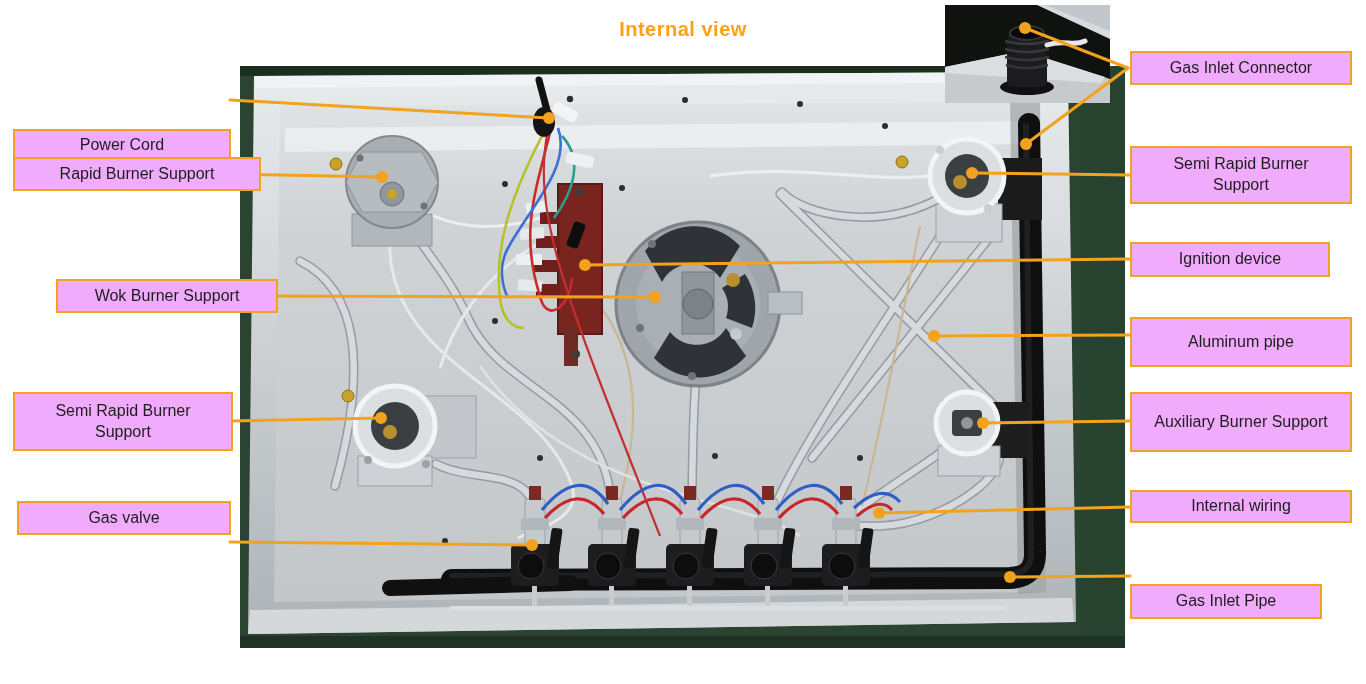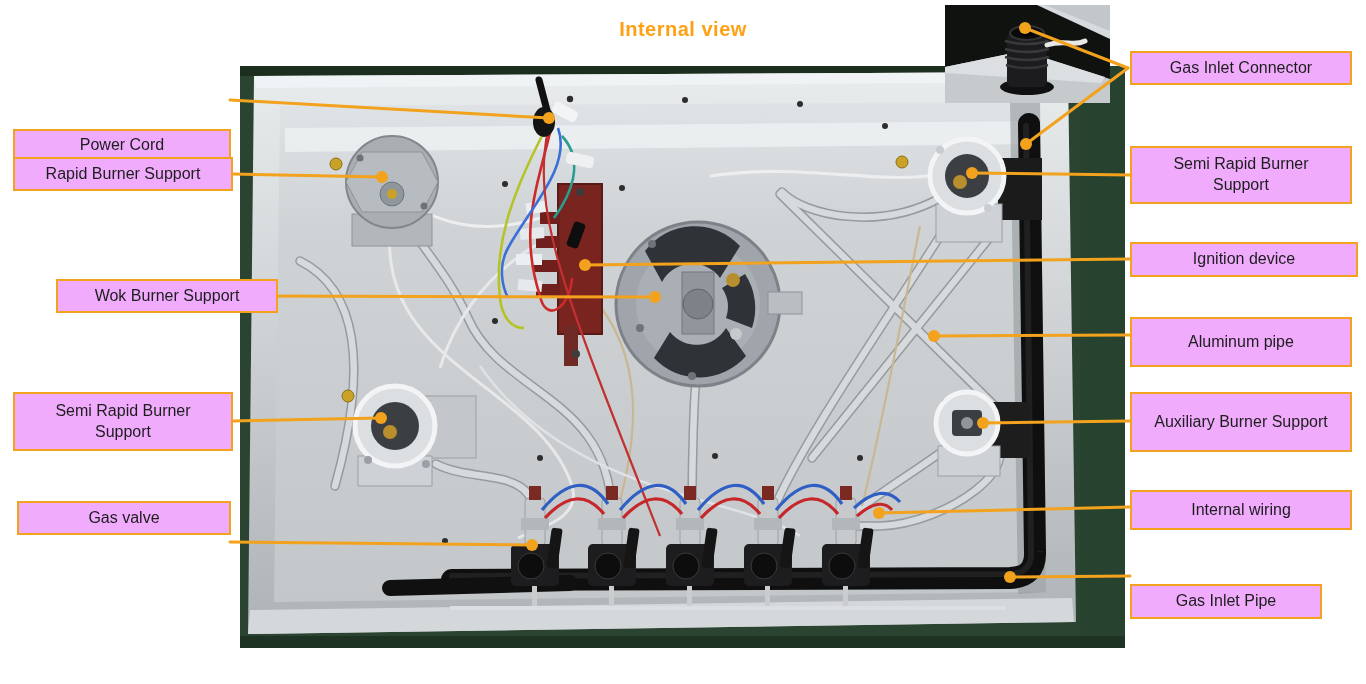--- a/index.html
+++ b/index.html
@@ -12,31 +12,31 @@
     font-size:20px;font-weight:bold;color:#FFA115;letter-spacing:0.5px;
   }
   .lb{
     position:absolute;box-sizing:border-box;
     background:#f0abfc;border:2.5px solid #F2A21C;color:#1d1d1d;
     display:flex;align-items:center;justify-content:center;text-align:center;
     font-size:16px;line-height:1.3;z-index:40;padding:0 21px;
   }
   
   #lb-power{left:13px;top:84px;width:218px;height:33px;margin-top:45px;}
-  #lb-rapid{left:13px;top:157px;width:220px;height:34px;}
+  #lb-rapid{left:13px;top:157px;width:248px;height:34px;}
   #lb-wok{left:13px;top:279px;width:222px;height:34px;margin-left:43px;}
   #lb-semileft{left:13px;top:392px;width:220px;height:59px;}
   #lb-gasvalve{left:17px;top:501px;width:214px;height:34px;}
   
   #lb-inletconn{left:1130px;top:51px;width:222px;height:34px;}
   #lb-semiright{left:1130px;top:146px;width:222px;height:58px;}
-  #lb-ignition{left:1130px;top:242px;width:228px;height:35px;}
+  #lb-ignition{left:1130px;top:242px;width:200px;height:35px;}
   #lb-alupipe{left:1130px;top:317px;width:222px;height:50px;}
   #lb-aux{left:1130px;top:392px;width:222px;height:60px;}
-  #lb-wiring{left:1130px;top:490px;width:222px;height:40px;}
+  #lb-wiring{left:1130px;top:490px;width:222px;height:33px;}
   #lb-inletpipe{left:1130px;top:584px;width:192px;height:35px;}
 
   #main-photo{position:absolute;left:240px;top:66px;width:885px;height:582px;z-index:10;}
   #inset-photo{position:absolute;left:945px;top:5px;width:165px;height:98px;z-index:20;}
   #leader-overlay{position:absolute;left:0;top:0;width:1366px;height:684px;z-index:30;pointer-events:none;}
 </style>
 </head>
 <body>
 
 <div id="title">Internal view</div>

